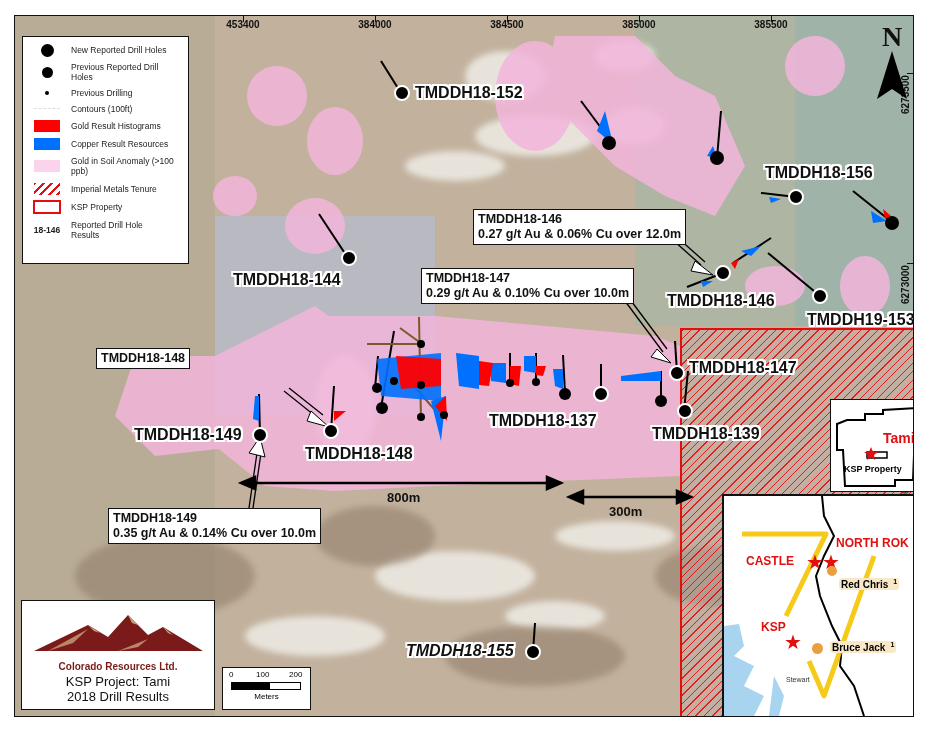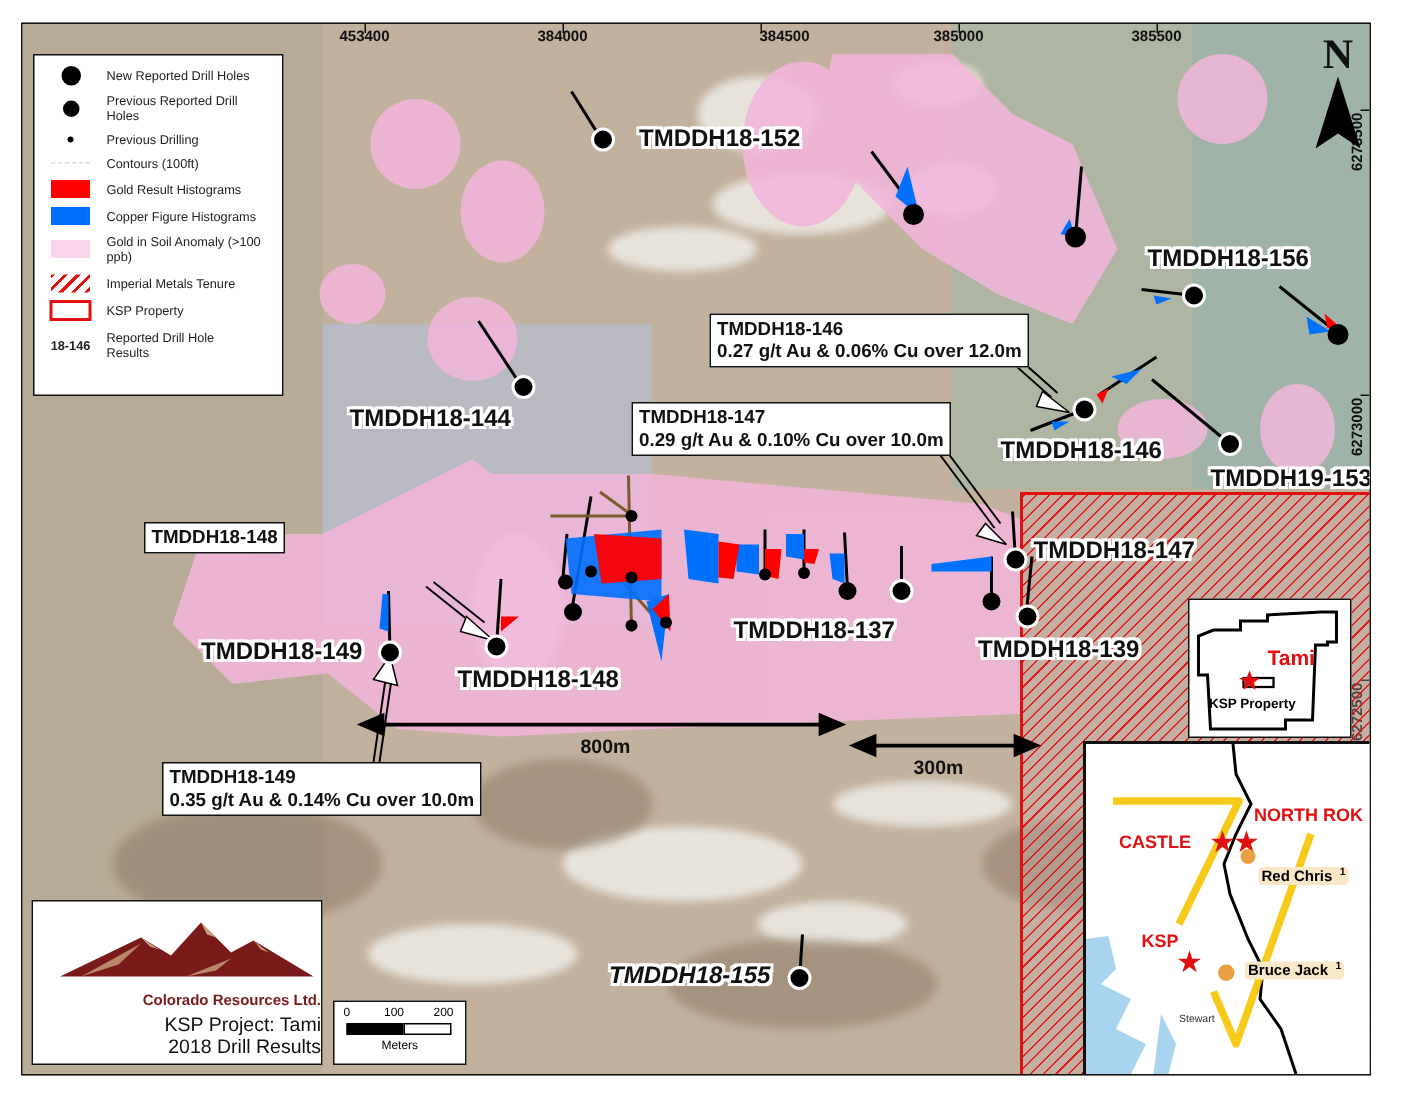--- a/index.html
+++ b/index.html
@@ -14,25 +14,25 @@
   .tick-y{position:absolute;right:0;height:1px;width:6px;background:#111;}
   .tick-lbl-y{position:absolute;font-size:10px;font-weight:bold;color:#111;transform:rotate(-90deg);transform-origin:left top;}
   .legend{position:absolute;left:7px;top:20px;width:165px;height:226px;background:#fff;border:1.5px solid #111;font-size:8.5px;color:#222;}
   .lg-row{position:absolute;left:0;width:165px;display:flex;align-items:center;}
   .lg-sym{width:48px;display:flex;justify-content:center;align-items:center;}
   .lg-lbl{line-height:10px;}
   .hole-label{position:absolute;font-weight:bold;font-size:16px;color:#111;white-space:nowrap;
     text-shadow:-2px -2px 0 #fff,2px -2px 0 #fff,-2px 2px 0 #fff,2px 2px 0 #fff,0 2px 0 #fff,0 -2px 0 #fff,2px 0 0 #fff,-2px 0 0 #fff;}
   .dot{position:absolute;border-radius:50%;background:#000;border:2px solid #fff;box-sizing:border-box;}
   .callout{position:absolute;background:#fff;border:1.5px solid #111;font-size:12.5px;font-weight:bold;color:#111;padding:2px 4px;line-height:15px;white-space:nowrap;}
-  .title-box{position:absolute;left:6px;top:584px;width:192px;height:108px;background:#fff;border:1.5px solid #111;text-align:right;}
+  .title-box{position:absolute;left:6px;top:584px;width:192px;height:108px;background:#fff;border:1.5px solid #111;text-align:center;}
   .scale-box{position:absolute;left:207px;top:651px;width:87px;height:41px;background:#fff;border:1.5px solid #111;}
   .tenure{position:absolute;left:665px;top:312px;width:240px;height:400px;border:2px solid #e01010;
     background:repeating-linear-gradient(135deg, rgba(224,16,16,.9) 0 1px, rgba(200,170,170,.35) 1px 6px);}
-  .inset1{position:absolute;left:777px;top:383px;width:107px;height:91px;background:#fff;border:1.5px solid #111;}
+  .inset1{position:absolute;left:815px;top:383px;width:107px;height:91px;background:#fff;border:1.5px solid #111;}
   .inset2{position:absolute;left:707px;top:478px;width:190px;height:220px;background:#fff;border:2px solid #111;overflow:hidden;}
   .dist-lbl{position:absolute;font-weight:bold;font-size:13px;color:#111;}
 </style>
 </head>
 <body>
 
 <div class="frame">
 
   <svg class="bg" width="898" height="700" viewBox="0 0 898 700">
     <defs>
@@ -79,21 +79,21 @@
       <ellipse cx="300" cy="210" rx="30" ry="28"></ellipse>
     </g>
   </svg>
 
   <div>
     <div class="tick-x" style="left:228px;"></div>
     <div class="tick-lbl-x" style="left:228px;">453400</div>
     <div class="tick-x" style="left:360px;"></div>
     <div class="tick-lbl-x" style="left:360px;">384000</div>
     <div class="tick-x" style="left:492px;"></div>
-    <div class="tick-lbl-x" style="left:508px;text-align:right;">384500</div>
+    <div class="tick-lbl-x" style="left:492px;text-align:right;">384500</div>
     <div class="tick-x" style="left:624px;"></div>
     <div class="tick-lbl-x" style="left:624px;">385000</div>
     <div class="tick-x" style="left:756px;"></div>
     <div class="tick-lbl-x" style="left:756px;">385500</div>
   </div>
 
   <div>
     <div class="tick-y" style="top:57px;"></div>
     <div class="tick-lbl-y" style="left:885px;top:98px;">6273500</div>
     <div class="tick-y" style="top:247px;"></div>
@@ -209,21 +209,21 @@
     <g stroke="#000" stroke-width="1" fill="#fff">
       <path d="M310 410 L328 426 L306 420 Z"></path>
       <path d="M248 452 L259 436 L264 456 Z"></path>
       <path d="M694 260 L712 274 L690 270 Z"></path>
       <path d="M656 348 L670 362 L650 356 Z"></path>
     </g>
   </svg>
 
   <div>
     <div class="dot" style="left:379px;top:69px;width:16px;height:16px;"></div>
-    <div class="hole-label" style="left:400px;top:68px;margin-left:11px;">TMDDH18-152</div>
+    <div class="hole-label" style="left:400px;top:68px;">TMDDH18-152</div>
 
     <div class="dot" style="left:326px;top:234px;width:16px;height:16px;"></div>
     <div class="hole-label" style="left:218px;top:255px;">TMDDH18-144</div>
 
     <div class="dot" style="left:587px;top:120px;width:14px;height:14px;border-width:0;"></div>
     <div class="dot" style="left:695px;top:135px;width:14px;height:14px;border-width:0;"></div>
 
     <div class="dot" style="left:773px;top:173px;width:16px;height:16px;"></div>
     <div class="hole-label" style="left:750px;top:148px;">TMDDH18-156</div>
 
@@ -301,21 +301,21 @@
     <div class="lg-row" style="top:80px;height:18px;">
       <div class="lg-sym">
           <span style="width:26px;height:12px;background:#ff0000;display:block;"></span>
         </div>
       <div class="lg-lbl">Gold Result Histograms</div>
     </div>
     <div class="lg-row" style="top:98px;height:18px;">
       <div class="lg-sym">
           <span style="width:26px;height:12px;background:#0070ff;display:block;"></span>
         </div>
-      <div class="lg-lbl">Copper Figure Histograms</div>
+      <div class="lg-lbl">Copper Result Resources</div>
     </div>
     <div class="lg-row" style="top:117px;height:24px;">
       <div class="lg-sym">
           <span style="width:26px;height:12px;background:#f9d4ea;display:block;"></span>
         </div>
       <div class="lg-lbl" style="width:115px;">Gold in Soil Anomaly (&gt;100 ppb)</div>
     </div>
     <div class="lg-row" style="top:143px;height:18px;">
       <div class="lg-sym">
           <span style="width:26px;height:12px;display:block;background:repeating-linear-gradient(135deg,#e01010 0 2px,#fff 2px 6px);"></span>

